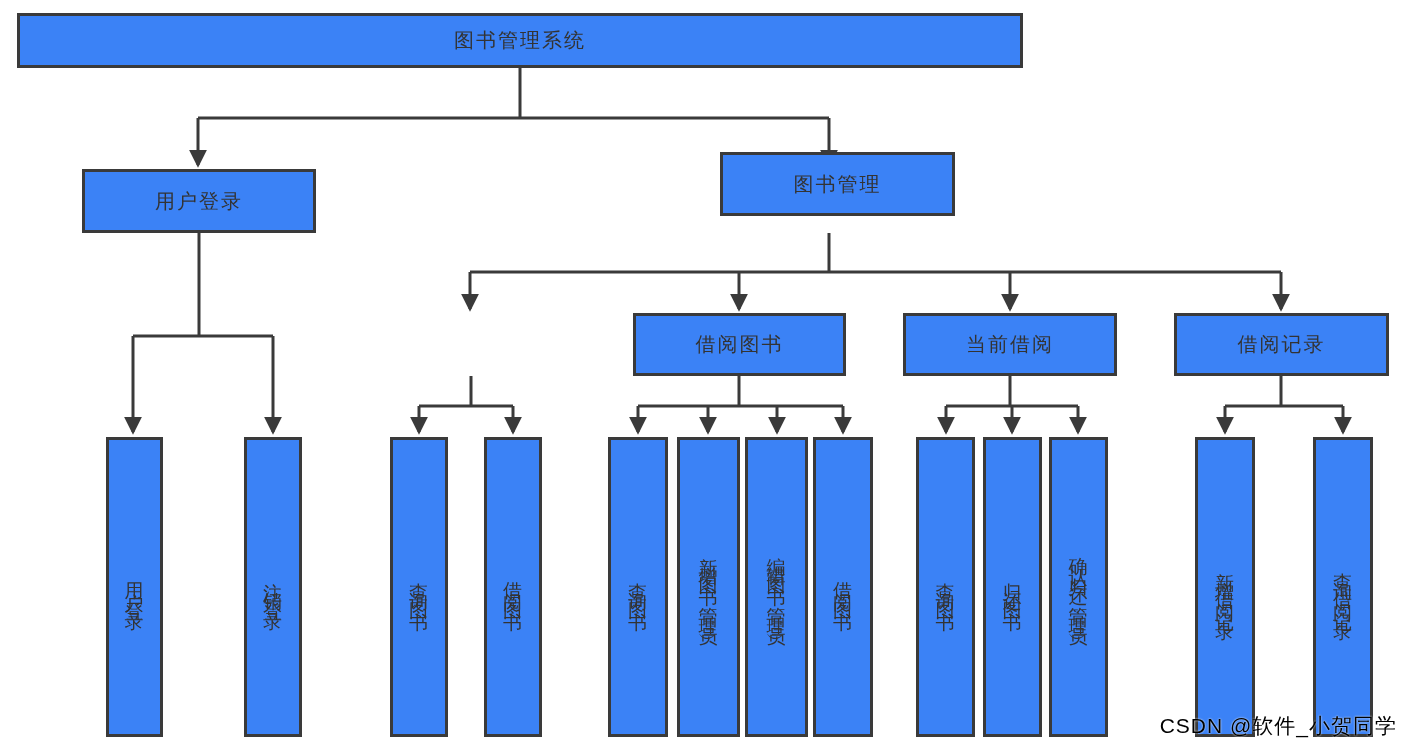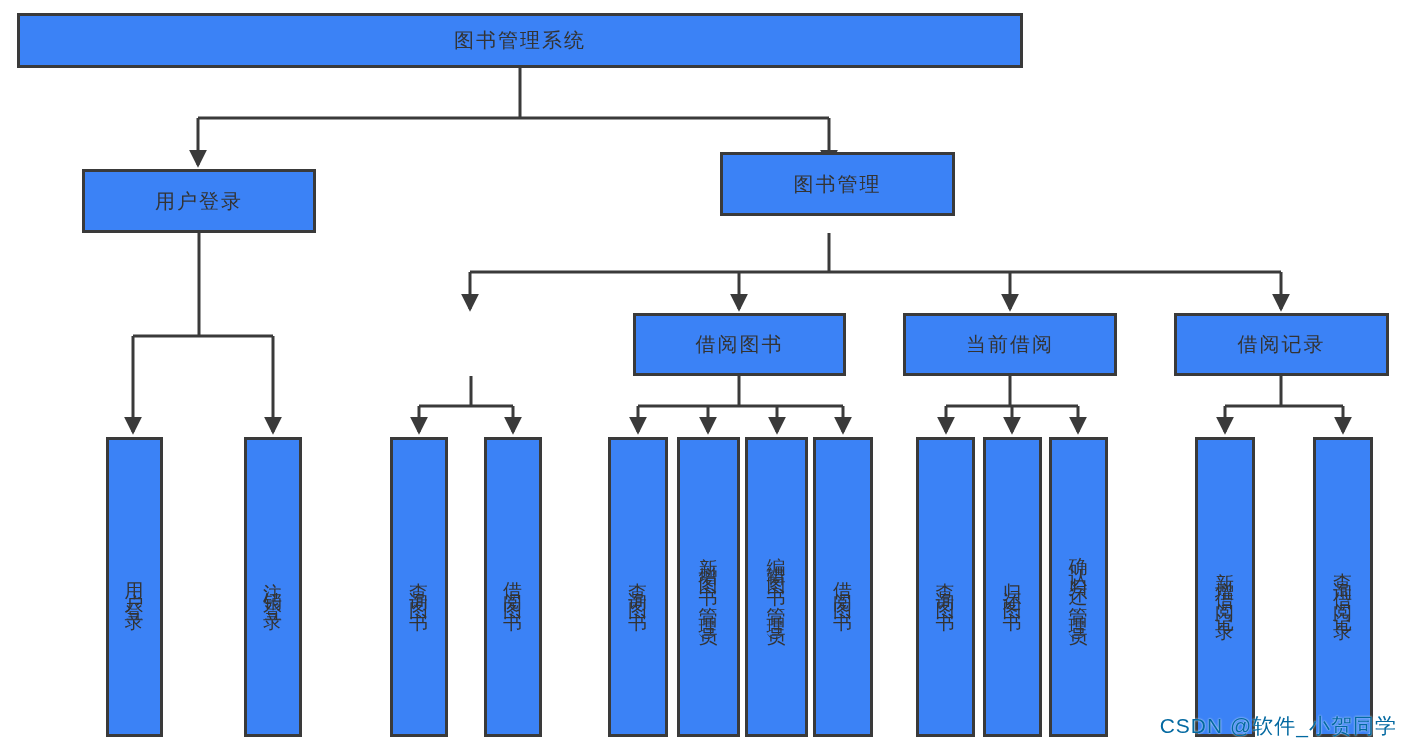--- a/index.html
+++ b/index.html
@@ -34,21 +34,21 @@
     letter-spacing:10px;
     line-height:1;
   }
   .watermark{
     position:absolute;
     right:8px;
     bottom:7px;
     z-index:3;
     font-size:21px;
     letter-spacing:1px;
-    color:#0369a1;
+    color:#000000;
     text-shadow:0 0 2px #ffffff;
     white-space:nowrap;
   }
 </style>
 </head>
 <body>
 
 <div id="canvas">
 
   <svg class="wires" width="1405" height="747" viewBox="0 0 1405 747">

